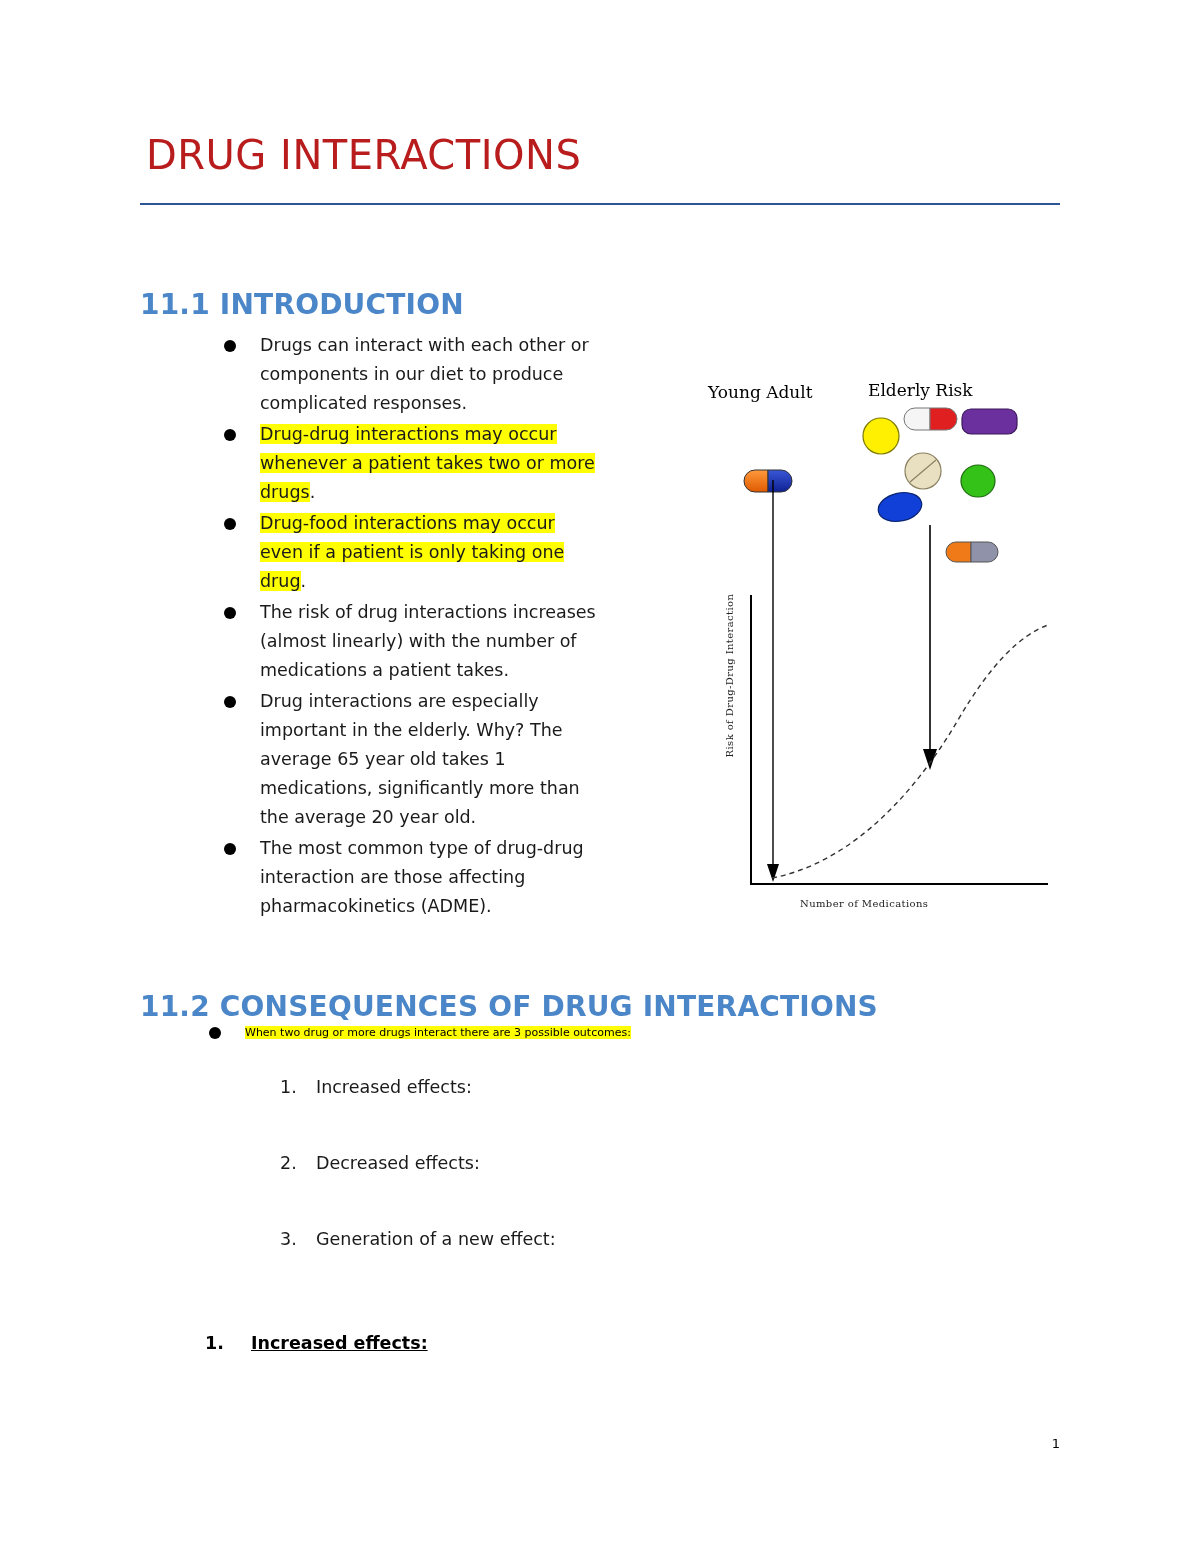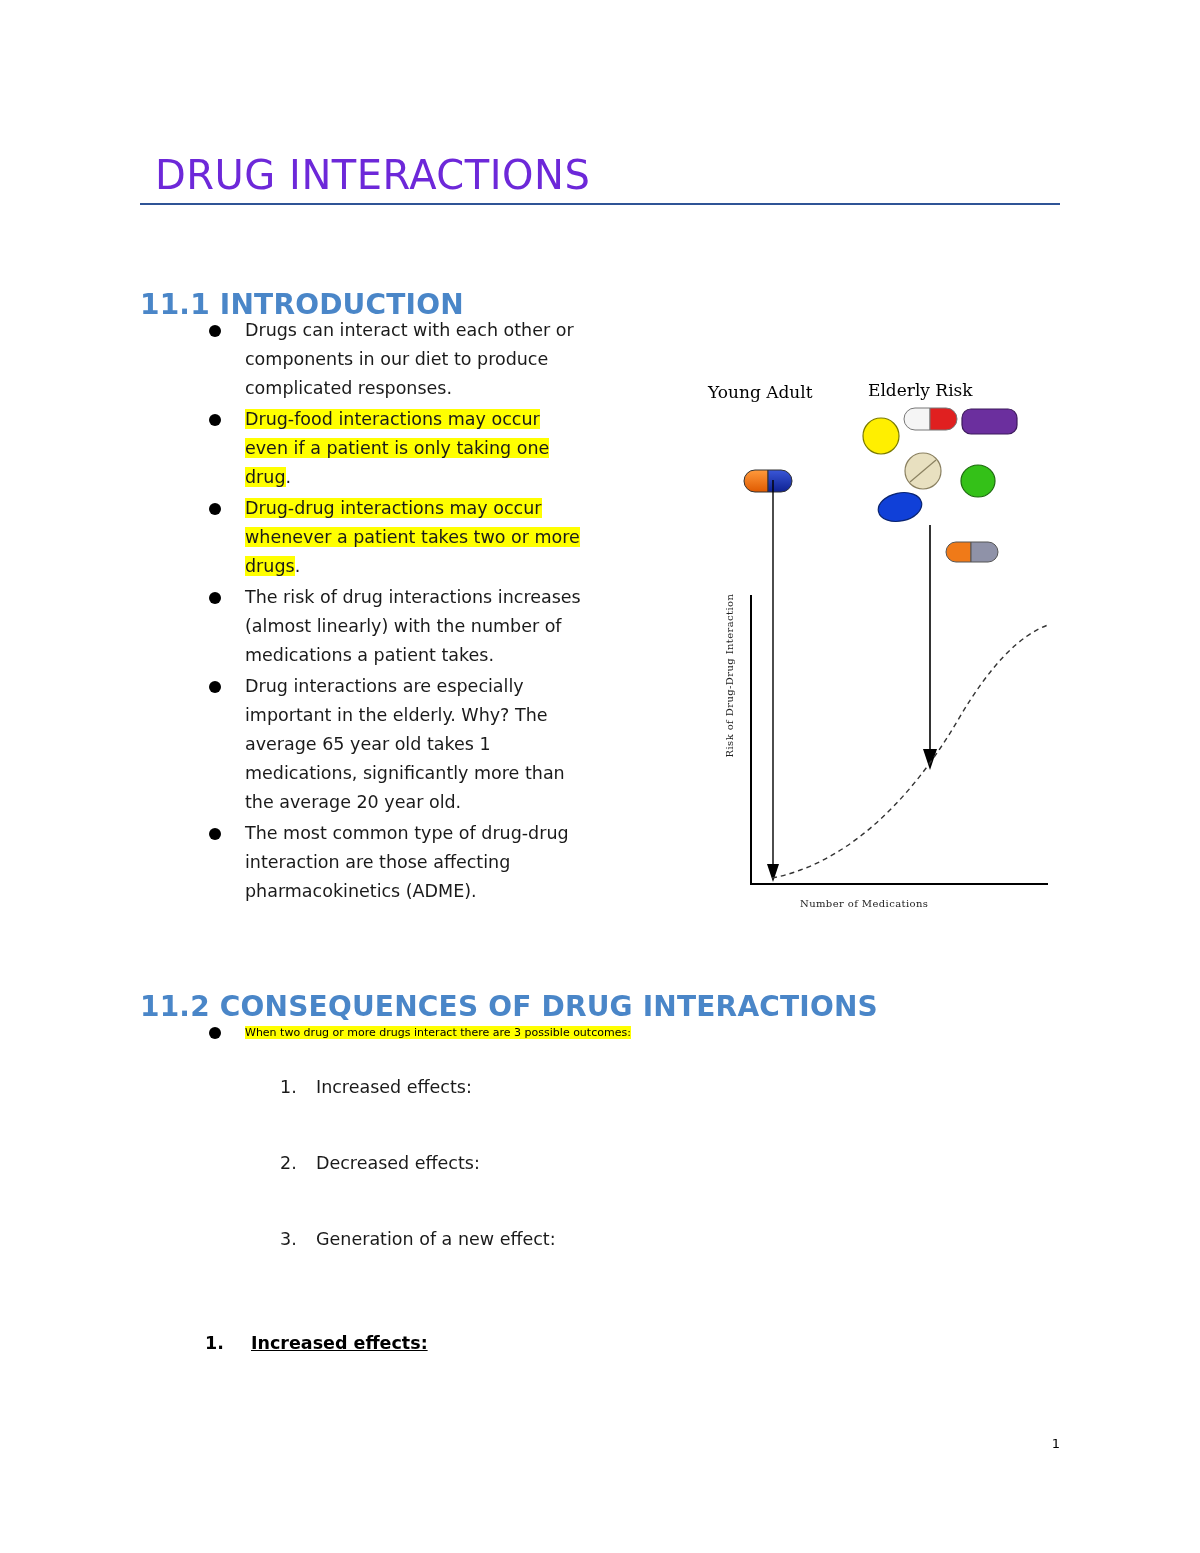--- a/index.html
+++ b/index.html
@@ -13,28 +13,27 @@
   }
   .page {
     position: relative;
     width: 1200px;
     height: 1553px;
     background: #ffffff;
     overflow: hidden;
   }
   .doc-title {
     position: absolute;
-    left: 155px;
+    left: 146px;
     top: 132px;
     font-size: 40px;
     letter-spacing: 0.5px;
-    color: #6d28d9;
+    color: #b91c1c;
     font-family: "DejaVu Sans", sans-serif;
     font-weight: 400;
-    margin-top: 20px;
   }
   .title-rule {
     position: absolute;
     left: 140px;
     top: 203px;
     width: 920px;
     height: 2px;
     background: #2f5496;
   }
   .heading {
@@ -47,21 +46,21 @@
   }
   #h-11-1 { left: 140px; top: 288px; }
   #h-11-2 { left: 140px; top: 990px; }
 
   .bullet-list {
     position: absolute;
     left: 205px;
     top: 316px;
     width: 380px;
     list-style: none;
-    margin: 0;
+    margin: 15px;
     padding: 0;
   }
   .bullet-item {
     position: relative;
     padding-left: 40px;
     margin-bottom: 2px;
     font-size: 17.5px;
     line-height: 29px;
     color: #1a1a1a;
   }
@@ -196,24 +195,24 @@
   <div class="doc-title">DRUG INTERACTIONS</div>
   <div class="title-rule"></div>
 
   <div class="heading" id="h-11-1">11.1 INTRODUCTION</div>
 
   <ul class="bullet-list">
     <li class="bullet-item">
       <span>Drugs can interact with each other or components in our diet to produce complicated responses.</span>
     </li>
     <li class="bullet-item">
+      <span class="hl">Drug-drug interactions may occur whenever a patient takes two or more drugs</span><span>.</span>
+    </li>
+    <li class="bullet-item">
       <span class="hl">Drug-food interactions may occur even if a patient is only taking one drug</span><span>.</span>
-    </li>
-    <li class="bullet-item">
-      <span class="hl">Drug-drug interactions may occur whenever a patient takes two or more drugs</span><span>.</span>
     </li>
     <li class="bullet-item">
       <span>The risk of drug interactions increases (almost linearly) with the number of medications a patient takes.</span>
     </li>
     <li class="bullet-item">
       <span>Drug interactions are especially important in the elderly.  Why?  The average 65 year old takes 1 medications, significantly more than the average 20 year old.</span>
     </li>
     <li class="bullet-item">
       <span>The most common type of drug-drug interaction are those affecting pharmacokinetics (ADME).</span>
     </li>

